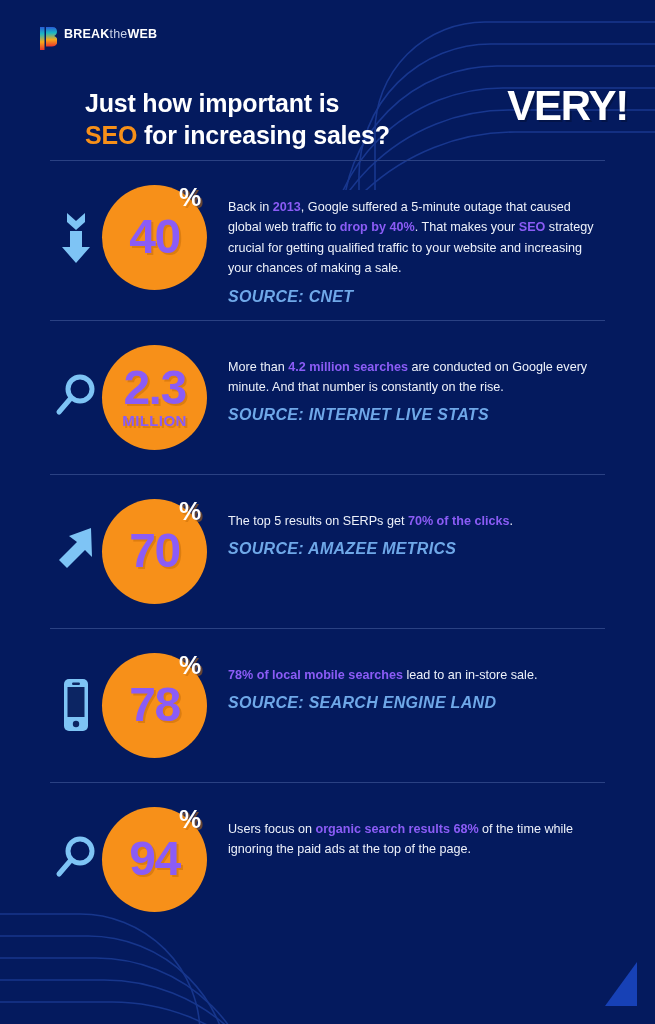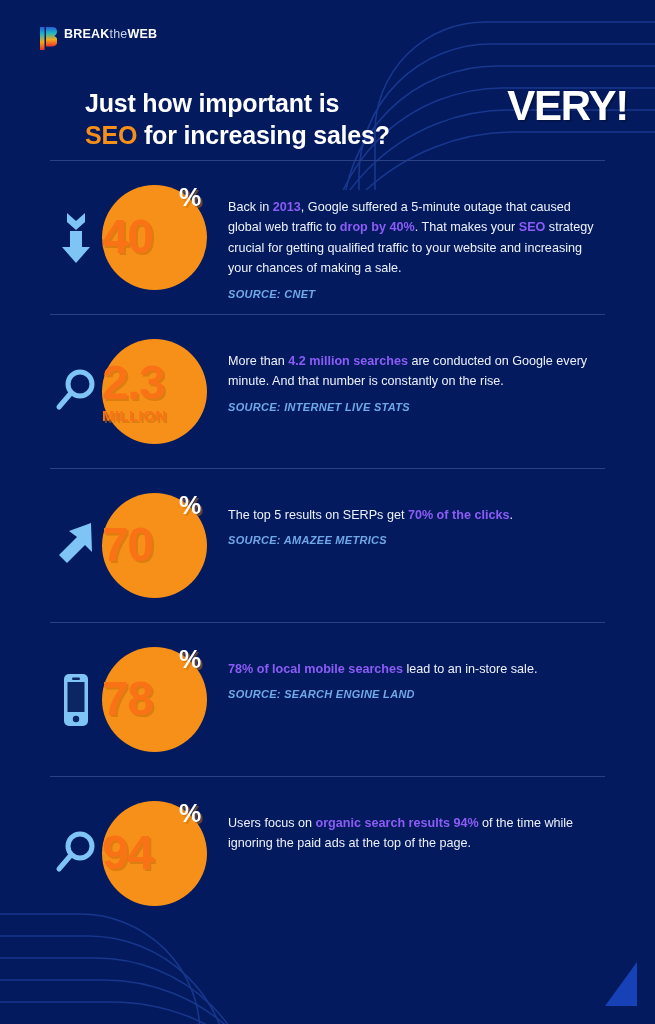--- a/index.html
+++ b/index.html
@@ -37,32 +37,32 @@
   .divider{height:1px;background:#2A4183;margin:0 50px;}
   .stat{position:relative;display:flex;align-items:flex-start;
     padding:14px 50px 14px 50px;min-height:146px;box-sizing:border-box;}
 
   .icon-wrap{width:52px;flex:0 0 52px;display:flex;align-items:center;
     justify-content:center;height:125px;}
   .bubble-wrap{flex:0 0 106px;position:relative;height:125px;}
   .bubble{position:absolute;left:0;top:10px;width:105px;height:105px;
     border-radius:50%;background:#F79019;}
   .bubble-num{position:absolute;left:0;top:10px;width:105px;height:105px;
-    display:flex;flex-direction:column;align-items:flex-start;justify-content:center;
-    color:#f97316;font-weight:800;line-height:.92;
+    display:flex;flex-direction:column;align-items:center;justify-content:center;
+    color:#8b5cf6;font-weight:800;line-height:.92;
     text-shadow:2px 2px 0 rgba(198,110,10,.55);}
   .bubble-num .big{font-size:48px;letter-spacing:-1.5px;}
   .bubble-num .sub{font-size:15px;letter-spacing:.4px;margin-top:4px;}
   .pct{position:absolute;left:77px;top:8px;font-size:25px;font-weight:800;
     color:#FFFFFF;text-shadow:2px 2px 0 rgba(198,110,10,.5);}
 
   .body{flex:1;padding-left:20px;padding-top:22px;}
   .body p{margin:0;font-size:12.6px;line-height:1.62;color:#EDF1FA;font-weight:400;}
   .body p b{font-weight:700;color:#8b5cf6;}
-  .source{margin-top:9px;font-size:11px;font-weight:700;font-style:italic;
+  .source{margin-top:9px;font-size:16px;font-weight:700;font-style:italic;
     color:#6FA8E8;letter-spacing:.3px;}
   .icon-wrap svg{display:block;}
 </style>
 </head>
 <body>
 
 <div class="page">
 
   <div class="deco">
     <svg class="deco-tr" width="360" height="230" viewBox="0 0 360 230">
@@ -202,17 +202,17 @@
           </svg>
         </div>
         <div class="bubble-wrap">
           <div class="bubble"></div>
           <div class="bubble-num">
             <span class="big">94</span>
           </div>
           <span class="pct">%</span>
         </div>
         <div class="body">
-          <p>Users focus on <b>organic search results 94%</b> of the time while ignoring the paid ads at the top of the page.</p>
+          <p>Users focus on <b>organic search results 68%</b> of the time while ignoring the paid ads at the top of the page.</p>
         </div>
       </div>
     </div>
 </div>
 
 </body></html>

